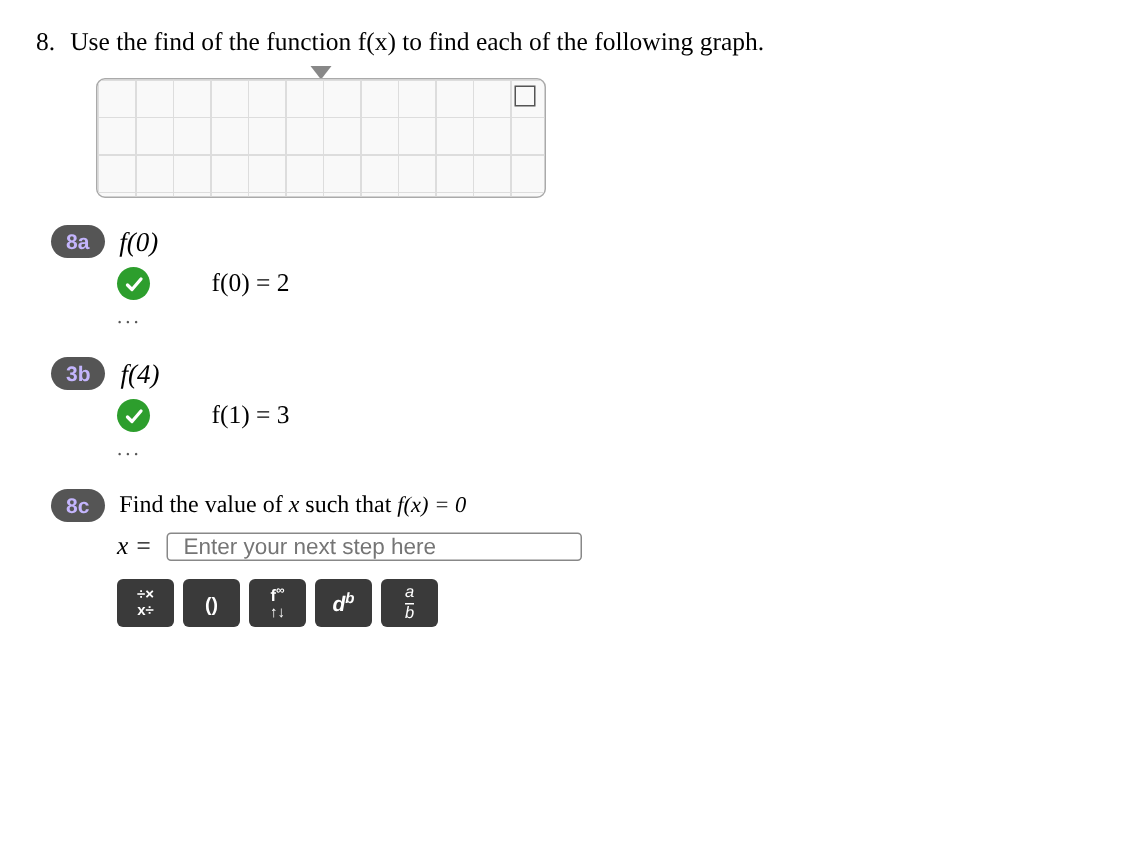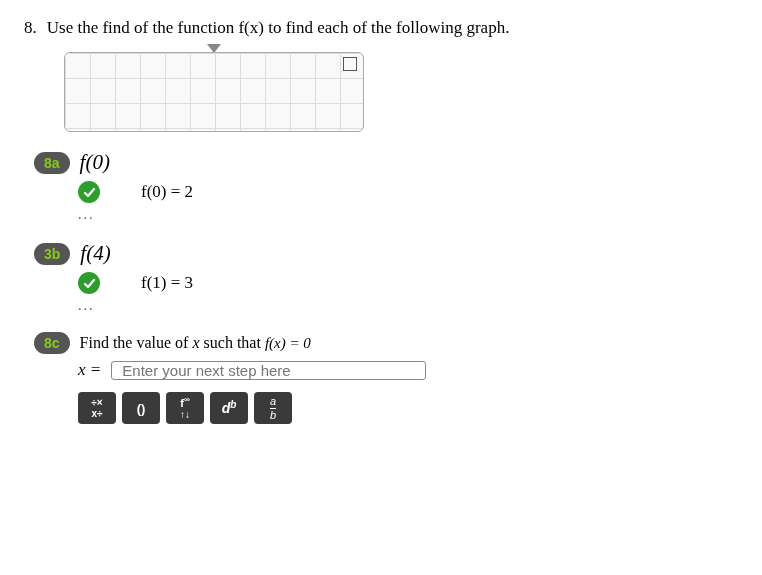--- a/index.html
+++ b/index.html
@@ -102,31 +102,31 @@
 
     .subpart-header {
       display: flex;
       align-items: center;
       gap: 10px;
       margin-bottom: 6px;
     }
 
     .subpart-badge {
       background: #555;
-      color: #84cc16;
+      color: #c4b5fd;
       border-radius: 12px;
       padding: 3px 10px;
       font-size: 14px;
       font-family: Arial, sans-serif;
       font-weight: bold;
       white-space: nowrap;
     }
 
     .subpart-label {
-      font-size: 21px;
+      font-size: 18px;
       font-style: italic;
     }
 
     
     .answer-row {
       display: flex;
       align-items: center;
       gap: 8px;
       margin-left: 44px;
       margin-bottom: 4px;
@@ -180,21 +180,21 @@
       font-style: italic;
     }
 
     .step-input {
       border: 1.5px solid #888;
       border-radius: 3px;
       padding: 0 10px;
       font-size: 15px;
       color: #999;
       font-family: Arial, sans-serif;
-      width: 315px;
+      width: 277px;
       background: #fff;
       outline: none;
     }
 
     
     .toolbar {
       display: flex;
       align-items: center;
       gap: 6px;
       margin-left: 44px;

